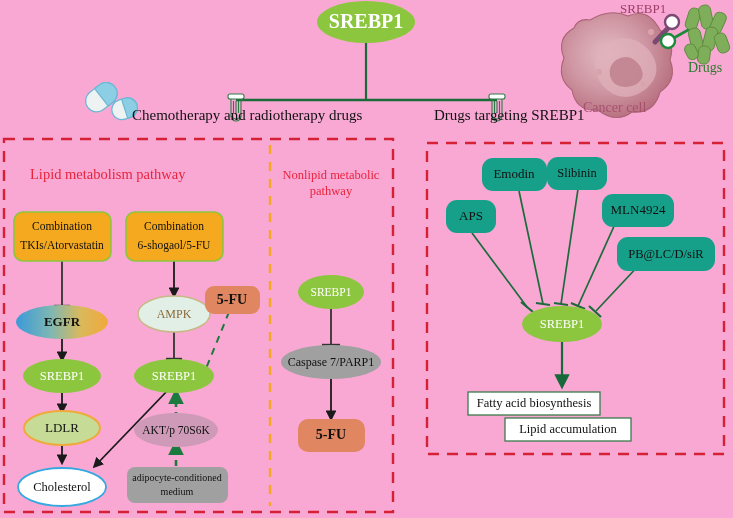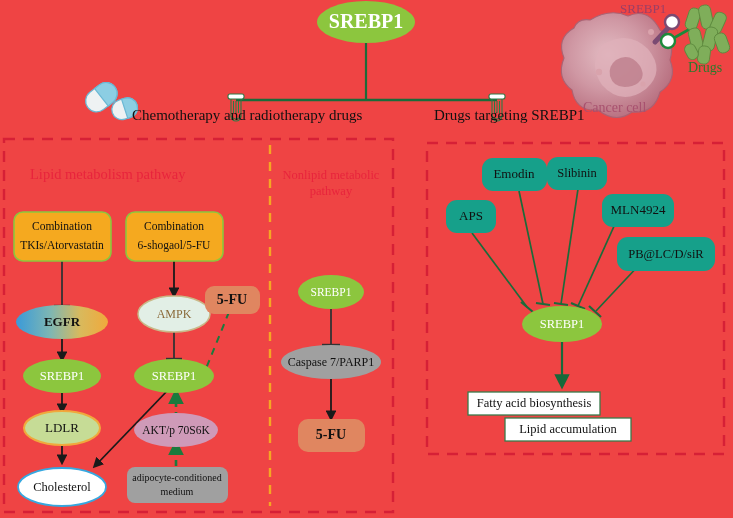--- a/index.html
+++ b/index.html
@@ -4,21 +4,21 @@
 <style>
   html, body {
     margin: 0;
     padding: 0;
     background: #ffffff;
   }
   #canvas {
     position: relative;
     width: 733px;
     height: 518px;
-    background: #ef4444;
+    background: #f9a8d4;
     font-family: "Liberation Serif", "DejaVu Serif", serif;
     overflow: hidden;
   }
   svg.layer {
     position: absolute;
     left: 0;
     top: 0;
     width: 733px;
     height: 518px;
     overflow: visible;

